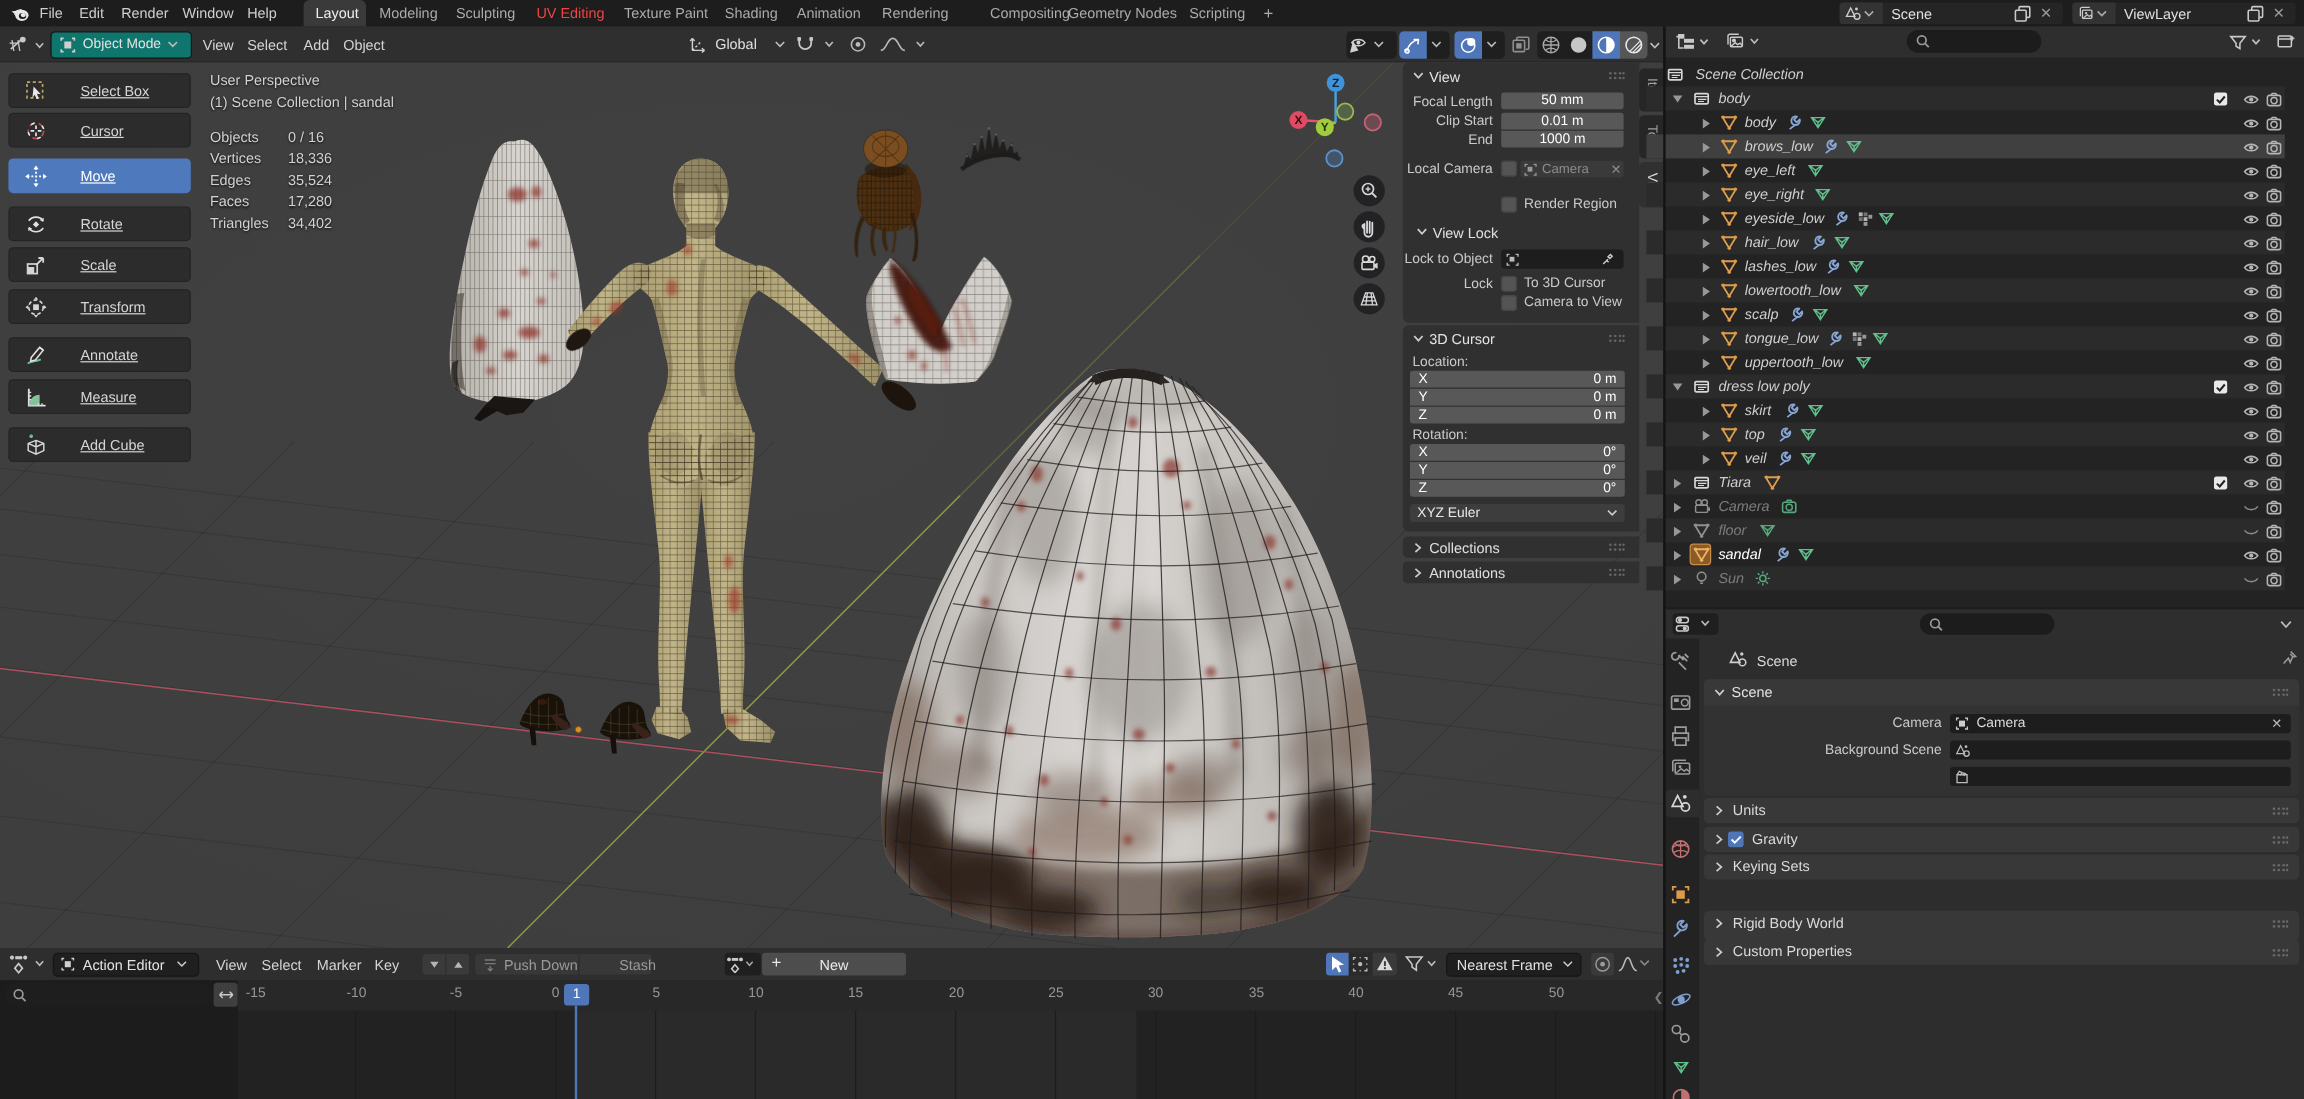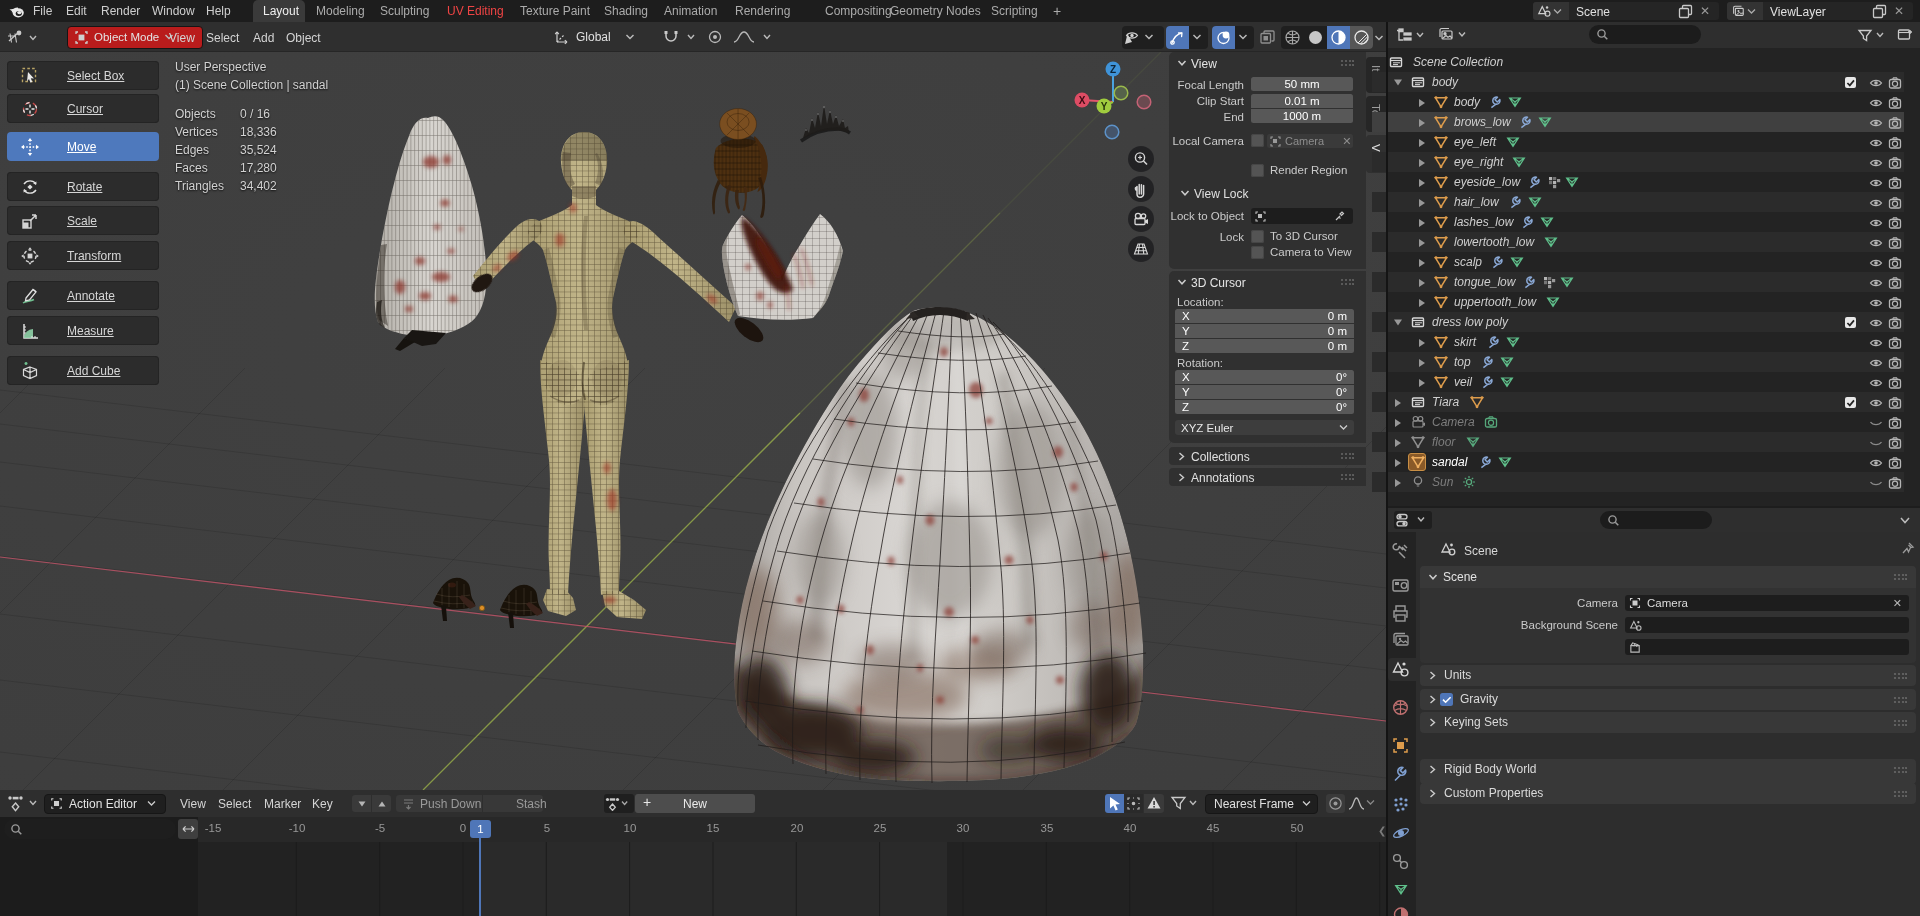--- a/index.html
+++ b/index.html
@@ -79,37 +79,37 @@
 <div class="abs" style="left:6px;top:28px;width:34px;height:18px;">
 <svg width="34" height="18" viewBox="0 0 34 18">
       <g stroke="#c9c9c9" fill="none" stroke-width="1.3">
         <path d="M3 13 L13 4"></path>
         <circle cx="13" cy="5" r="2.4" fill="#c9c9c9" stroke="none"></circle>
         <path d="M2 8 l8 0 M4 5.5 l1.5 9 M9 5.5 l1.5 9" stroke-width="1.1"></path>
       </g>
       <path d="M24 8 l3 3.4 L30 8" stroke="#bbb" stroke-width="1.4" fill="none"></path>
     </svg>
 </div>
-<div class="abs vcen" style="left:42px;top:25.5px;width:136px;height:23px;background:#b91c1c;border:1px solid #151515;border-radius:4px;white-space:nowrap;margin-left:25px;">
+<div class="abs vcen" style="left:42px;top:25.5px;width:118px;height:23px;background:#0f766e;border:1px solid #151515;border-radius:4px;white-space:nowrap;">
   <svg width="15" height="15" viewBox="0 0 15 15" style="margin-left:6px;">
       <g stroke="#cfcfcf" fill="none" stroke-width="1.3">
         <path d="M2 4 V2 H4 M11 2 h2 v2 M13 11 v2 h-2 M4 13 H2 v-2"></path>
         <rect x="4.6" y="4.6" width="5.8" height="5.8" fill="#cfcfcf" stroke="none"></rect>
       </g>
     </svg>
   <span style="margin-left:5px;color:#e3e3e3;font-size:11.5px;">Object Mode</span>
   <svg width="10" height="8" viewBox="0 0 10 8" style="margin-left:5px;">
       <path d="M1.5 2 L5 5.6 L8.5 2" stroke="#bbb" stroke-width="1.4" fill="none"></path>
     </svg>
 </div>
 <div class="txt" style="left:169px;top:31px;">View</div>
 <div class="txt" style="left:206px;top:31px;">Select</div>
 <div class="txt" style="left:253px;top:31px;">Add</div>
 <div class="txt" style="left:286px;top:31px;">Object</div>
-<div class="abs vcen" style="left:554px;top:25.5px;width:96px;height:23px;">
+<div class="abs vcen" style="left:574px;top:25.5px;width:96px;height:23px;">
   <svg width="16" height="16" viewBox="0 0 16 16">
       <g stroke="#cfcfcf" fill="none" stroke-width="1.2">
         <path d="M3 13 L3 3 M3 13 L13 13"></path>
         <path d="M3 3 l-1.8 2.2 M3 3 l1.8 2.2 M13 13 l-2.2 -1.8 M13 13 l-2.2 1.8"></path>
         <path d="M3 13 L10 6" stroke-dasharray="2 1.6"></path>
       </g>
     </svg>
   <span style="margin-left:6px;color:#e0e0e0;">Global</span>
   <svg width="10" height="8" viewBox="0 0 10 8" style="margin-left:14px;">
       <path d="M1.5 2 L5 5.6 L8.5 2" stroke="#bbb" stroke-width="1.4" fill="none"></path>

